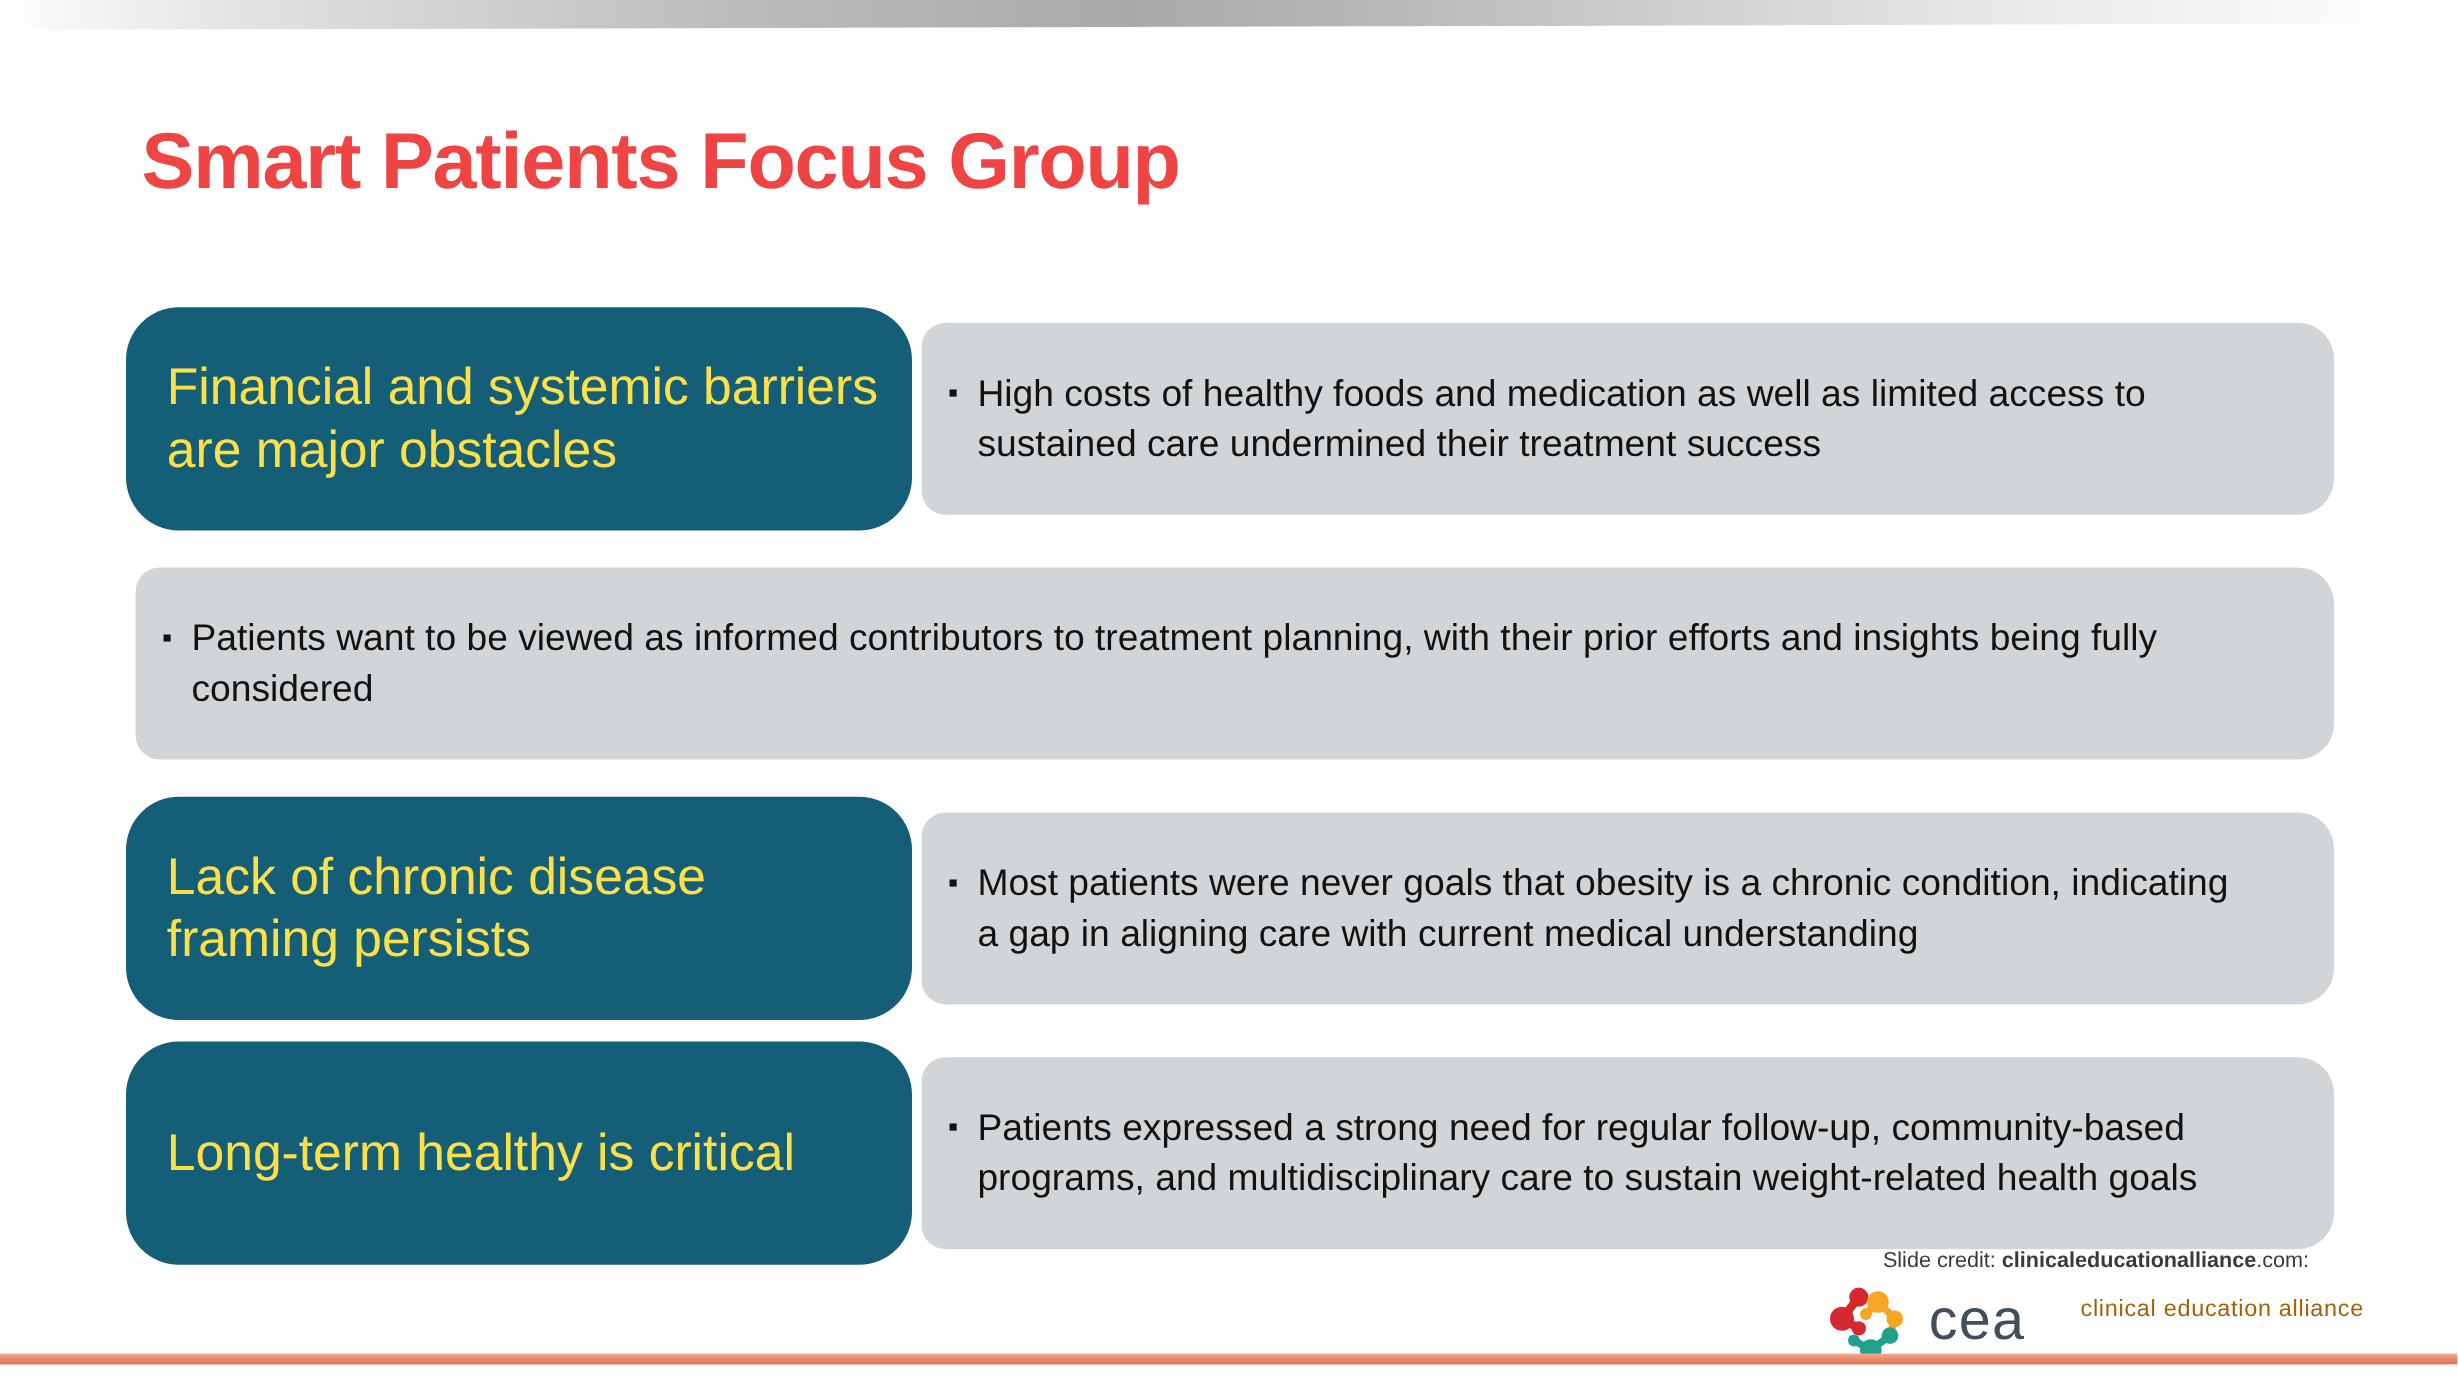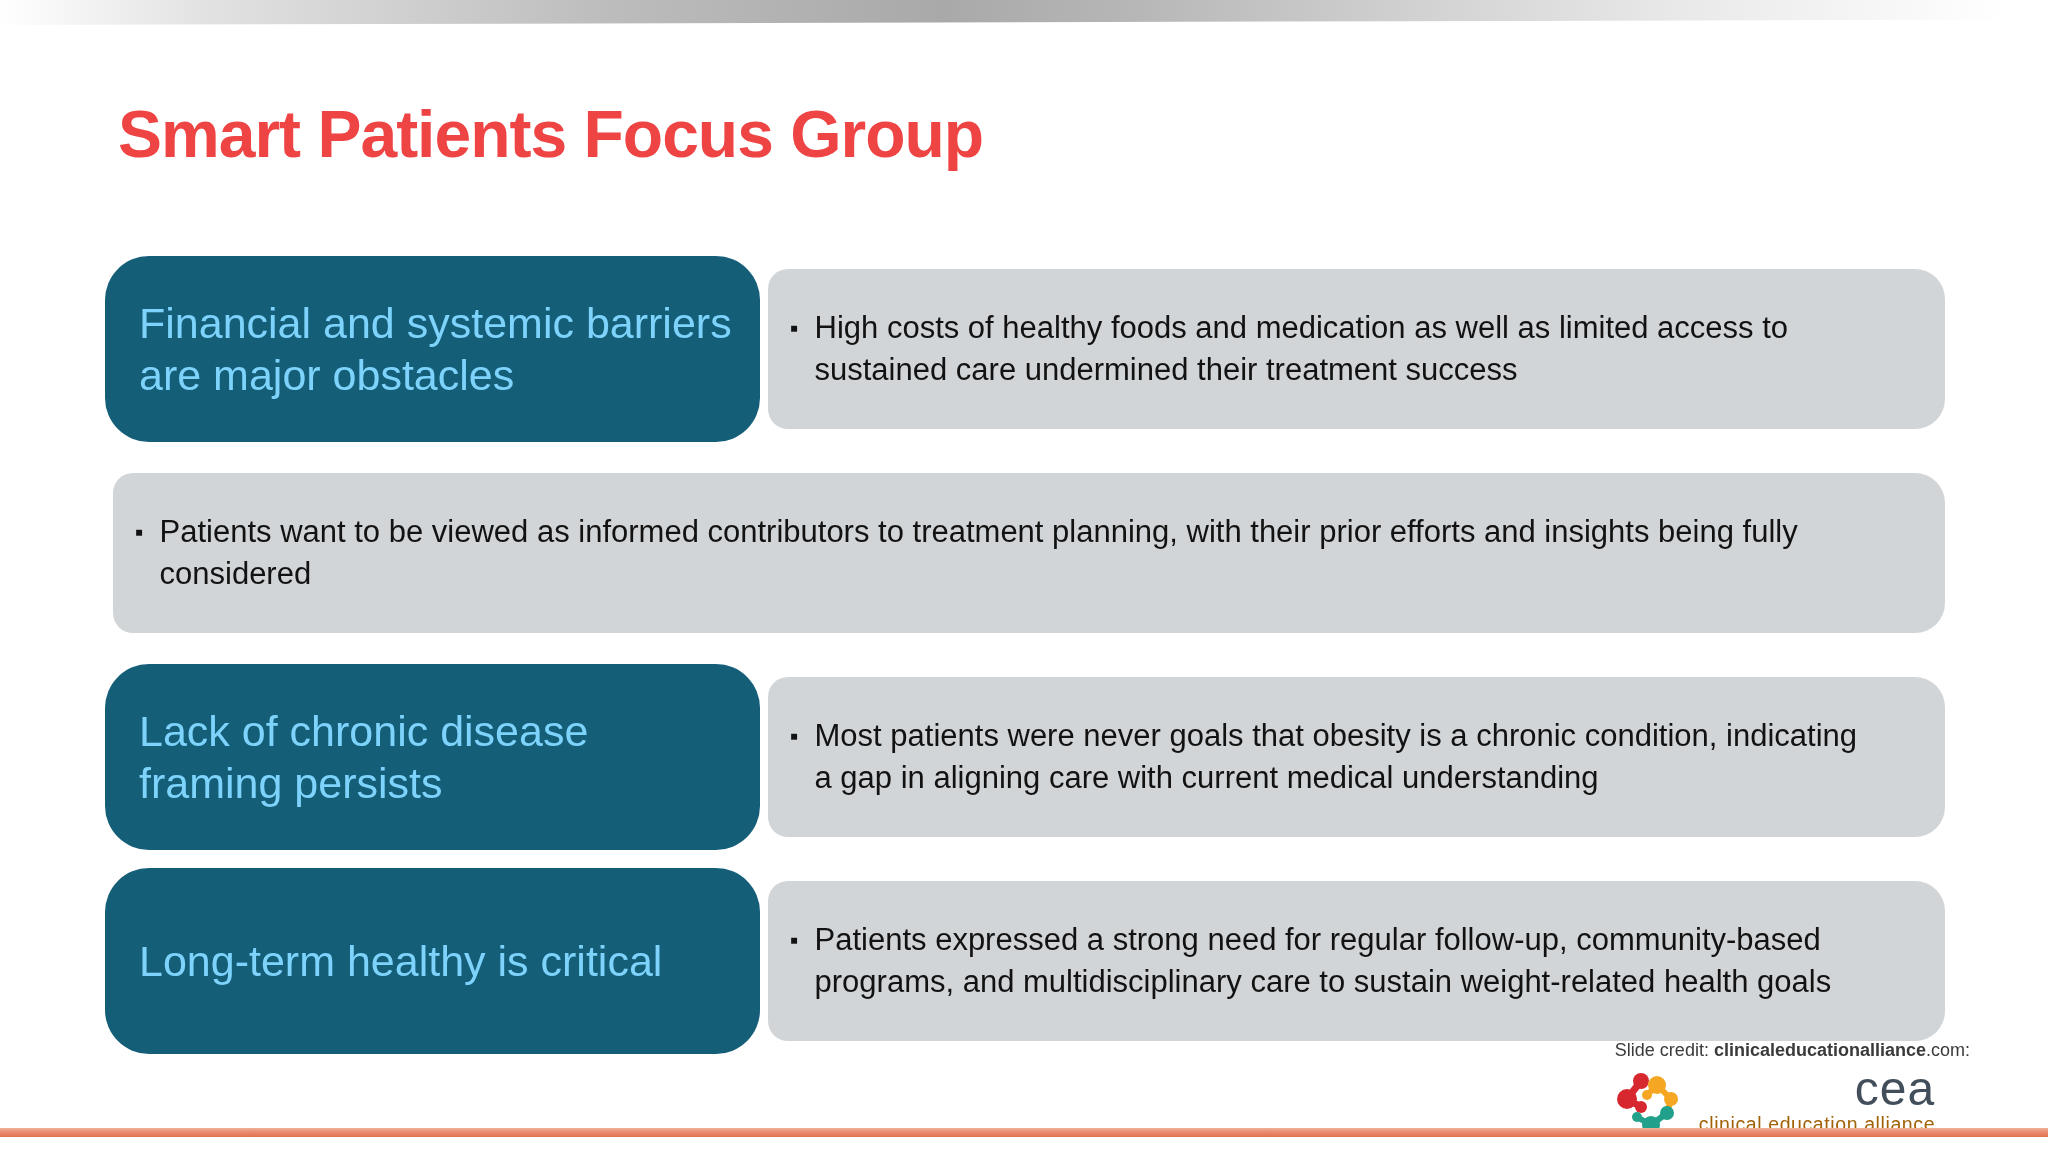--- a/index.html
+++ b/index.html
@@ -27,21 +27,21 @@
   .rows {
     position:absolute; left:105px; top:256px;
     width:1840px;
     display:flex; flex-direction:column; gap:18px;
   }
   .row { display:flex; height:186px; position:relative; }
   .teal-box {
     width:655px; flex:0 0 655px;
     background:#155E78;
     border-radius:44px;
-    color:#7dd3fc;
+    color:#fde047;
     display:flex; align-items:center;
     box-sizing:border-box;
     padding:6px 26px 6px 34px;
     font-size:43px; line-height:1.22;
     z-index:2;
   }
   .gray-box {
     flex:1;
     margin:13px 0 13px 8px;
     background:#D2D5D7;
@@ -56,31 +56,31 @@
     font-size:31px; line-height:1.34; color:#121212;
   }
   .bullet-glyph {
     flex:0 0 auto;
     font-size:24px; line-height:1;
     padding-top:9px;
     color:#121212;
   }
   .credit-block {
     position:absolute; right:78px; top:1040px;
-    text-align:right;
+    text-align:center;
   }
   .credit-line {
     font-size:18px; color:#3a3a3a;
     white-space:pre-wrap;
     margin:0 0 2px 4px;
   }
   .credit-line .bold { font-weight:bold; }
   .logo-row { display:flex; align-items:center; gap:12px; }
   .logo-icon { width:76px; height:76px; flex:0 0 auto; }
-  .logo-text-col { display:flex; flex-direction:column; }
+  .logo-text-col { display:flex; flex-direction:row;gap:46px; }
   .logo-name {
     font-size:48px; color:#424F5A; line-height:0.95;
     letter-spacing:1px;
   }
   .logo-tagline {
     font-size:19.5px; color:#a16207; letter-spacing:0.6px;
     margin-top:2px;
   }
   .accent-line {
     position:absolute; left:0; bottom:15px;

